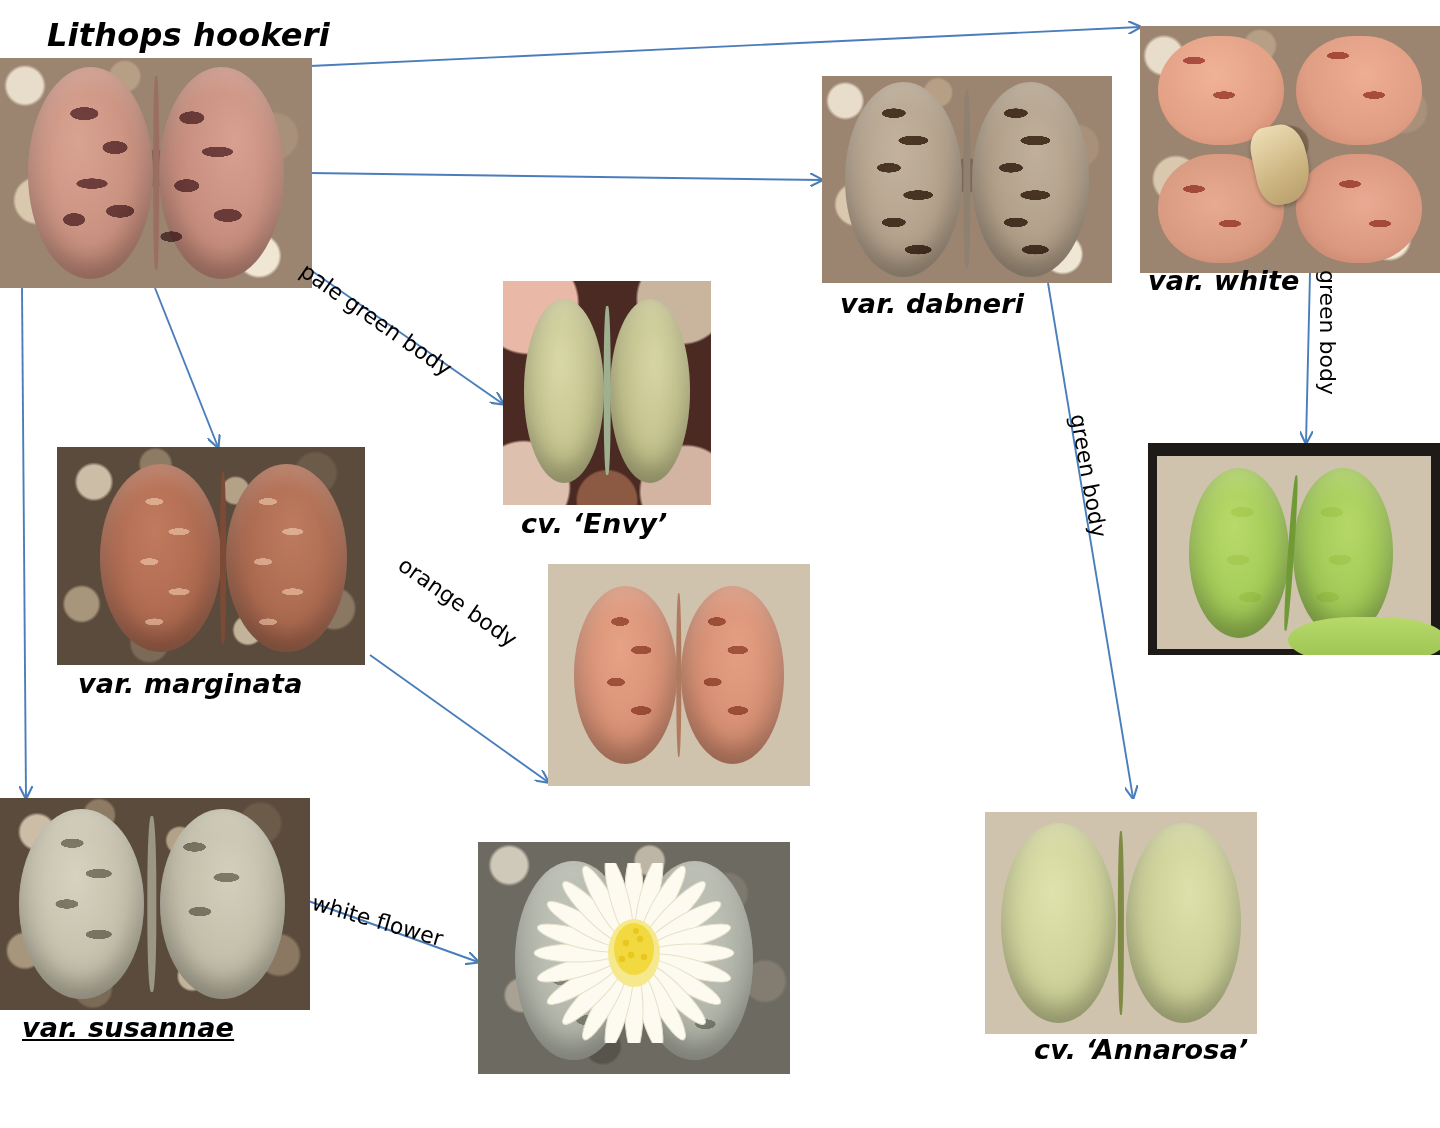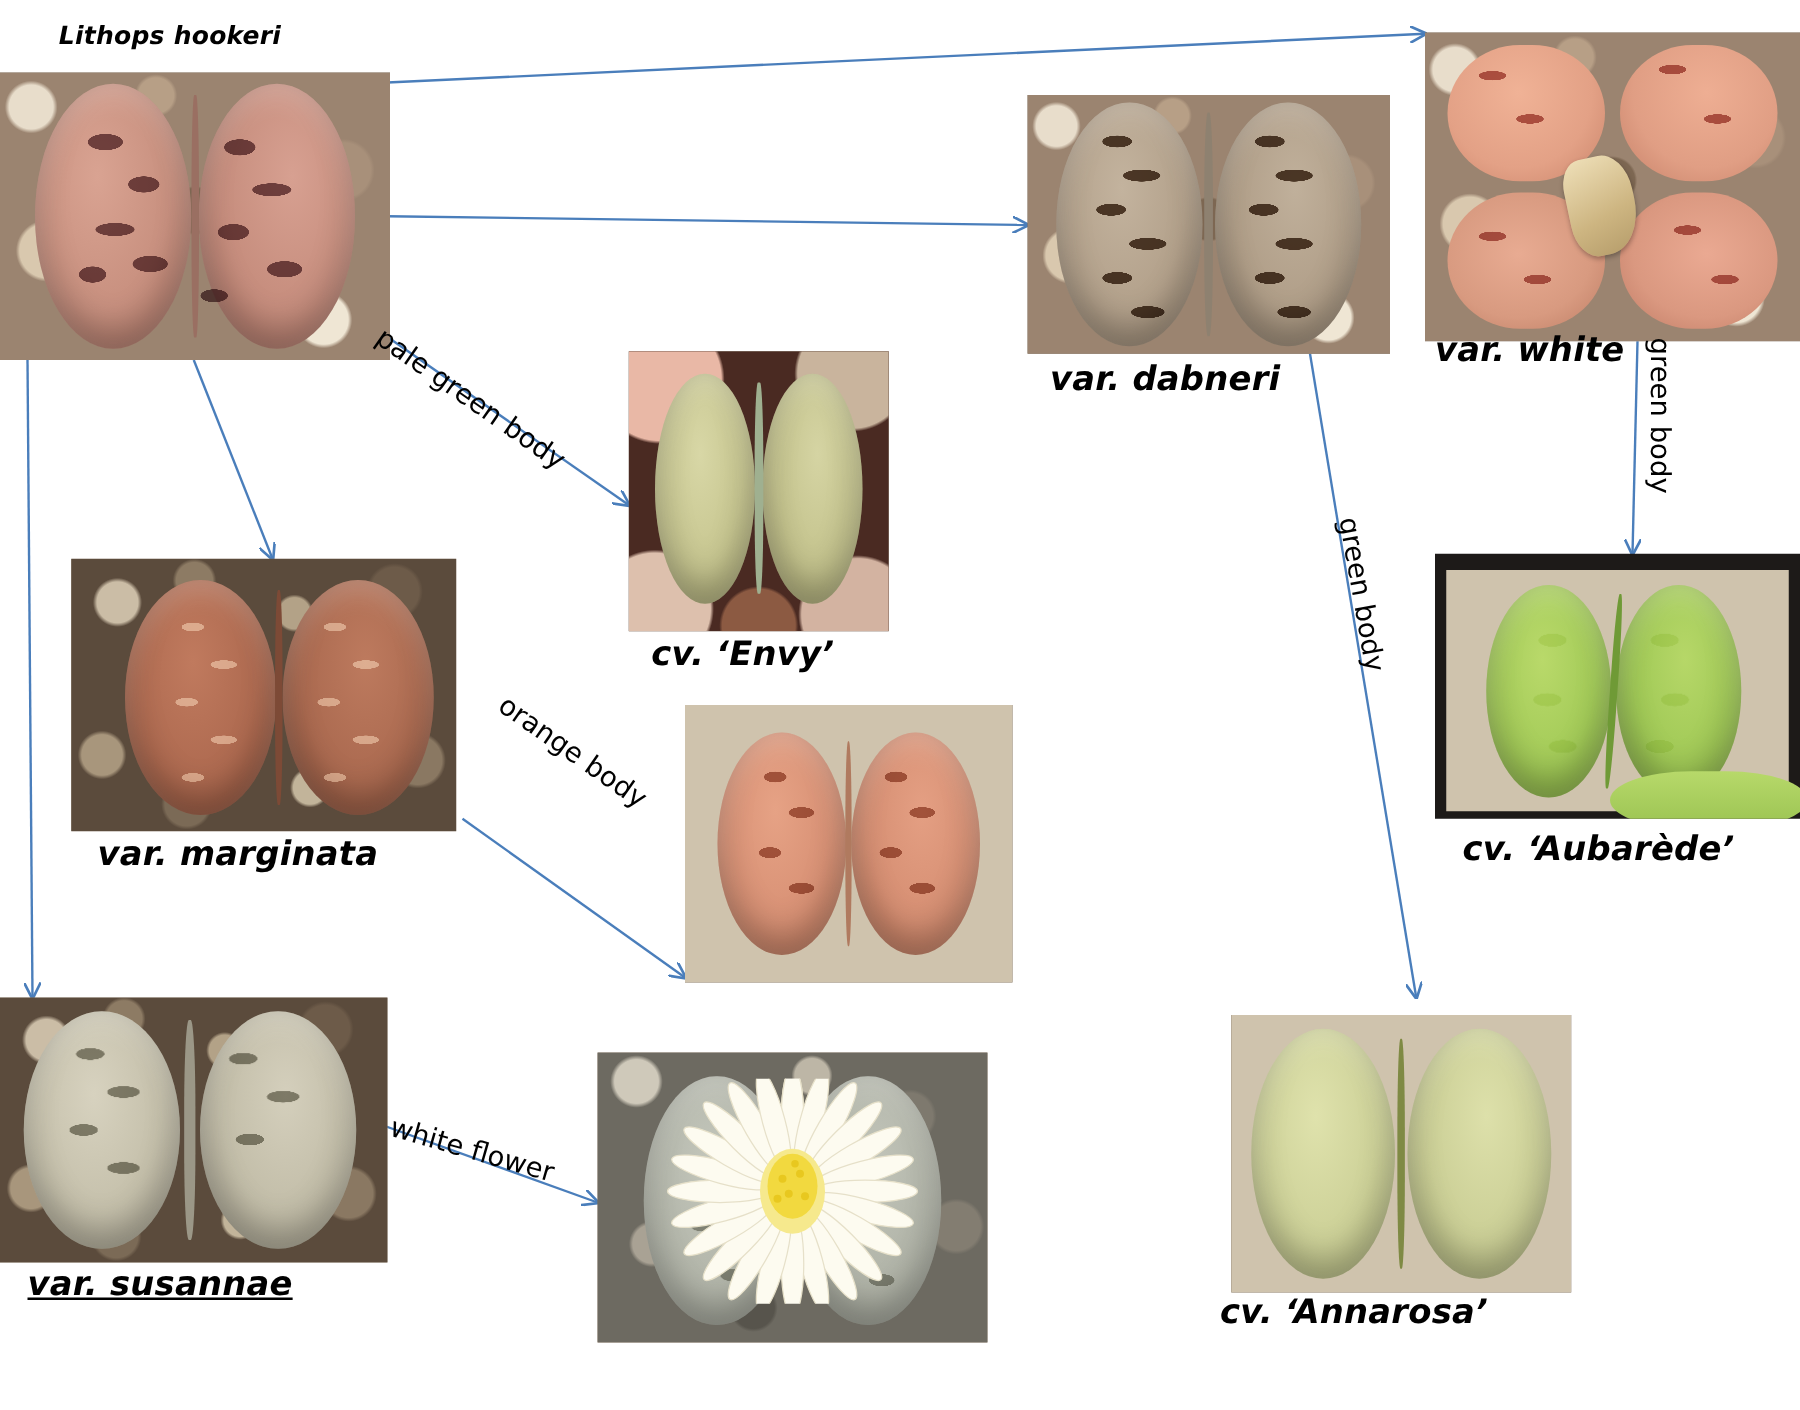--- a/index.html
+++ b/index.html
@@ -110,21 +110,21 @@
 
   
   .cap{
     position:absolute;
     font-style:italic;
     font-weight:bold;
     color:#000;
     white-space:nowrap;
     letter-spacing:.2px;
   }
-  .cap.big{ font-size:20px; }
+  .cap.big{ font-size:32px; }
   .cap.mid{ font-size:27px; }
 
   .edge{
     position:absolute;
     font-size:22px;
     color:#000;
     white-space:nowrap;
     font-weight:normal;
   }
 </style>
@@ -411,24 +411,23 @@
 
   <div class="cap mid" style="left:1148px; top:265px;">var. white</div>
 
   <div class="cap mid" style="left:78px; top:668px;">var. marginata</div>
 
   <div class="cap mid" style="left:22px; top:1012px;text-decoration:underline;">var. susannae</div>
 
   <div class="cap mid" style="left:521px; top:508px;">cv. ‘Envy’</div>
 
 
-  <div class="cap mid" style="left:1170px; top:664px;">cv. ‘Aubarède’</div>
-
-
-  <div class="cap mid" style="left:976px; top:1034px;text-align:right;">cv. ‘Annarosa’</div>
+
+
+  <div class="cap mid" style="left:1034px; top:1034px;text-align:right;">cv. ‘Annarosa’</div>
 
   <div class="edge" style="left:310px; top:258px; transform:rotate(35deg); transform-origin:left top;">pale green body</div>
 
   <div class="edge" style="left:408px; top:552px; transform:rotate(35deg); transform-origin:left top;">orange body</div>
 
   <div class="edge" style="left:316px; top:890px; transform:rotate(16deg); transform-origin:left top;">white flower</div>
 
   <div class="edge" style="left:1340px; top:270px; transform:rotate(90deg); transform-origin:left top;">green body</div>
 
   <div class="edge" style="left:1090px; top:412px; transform:rotate(80deg); transform-origin:left top;">green body</div>

